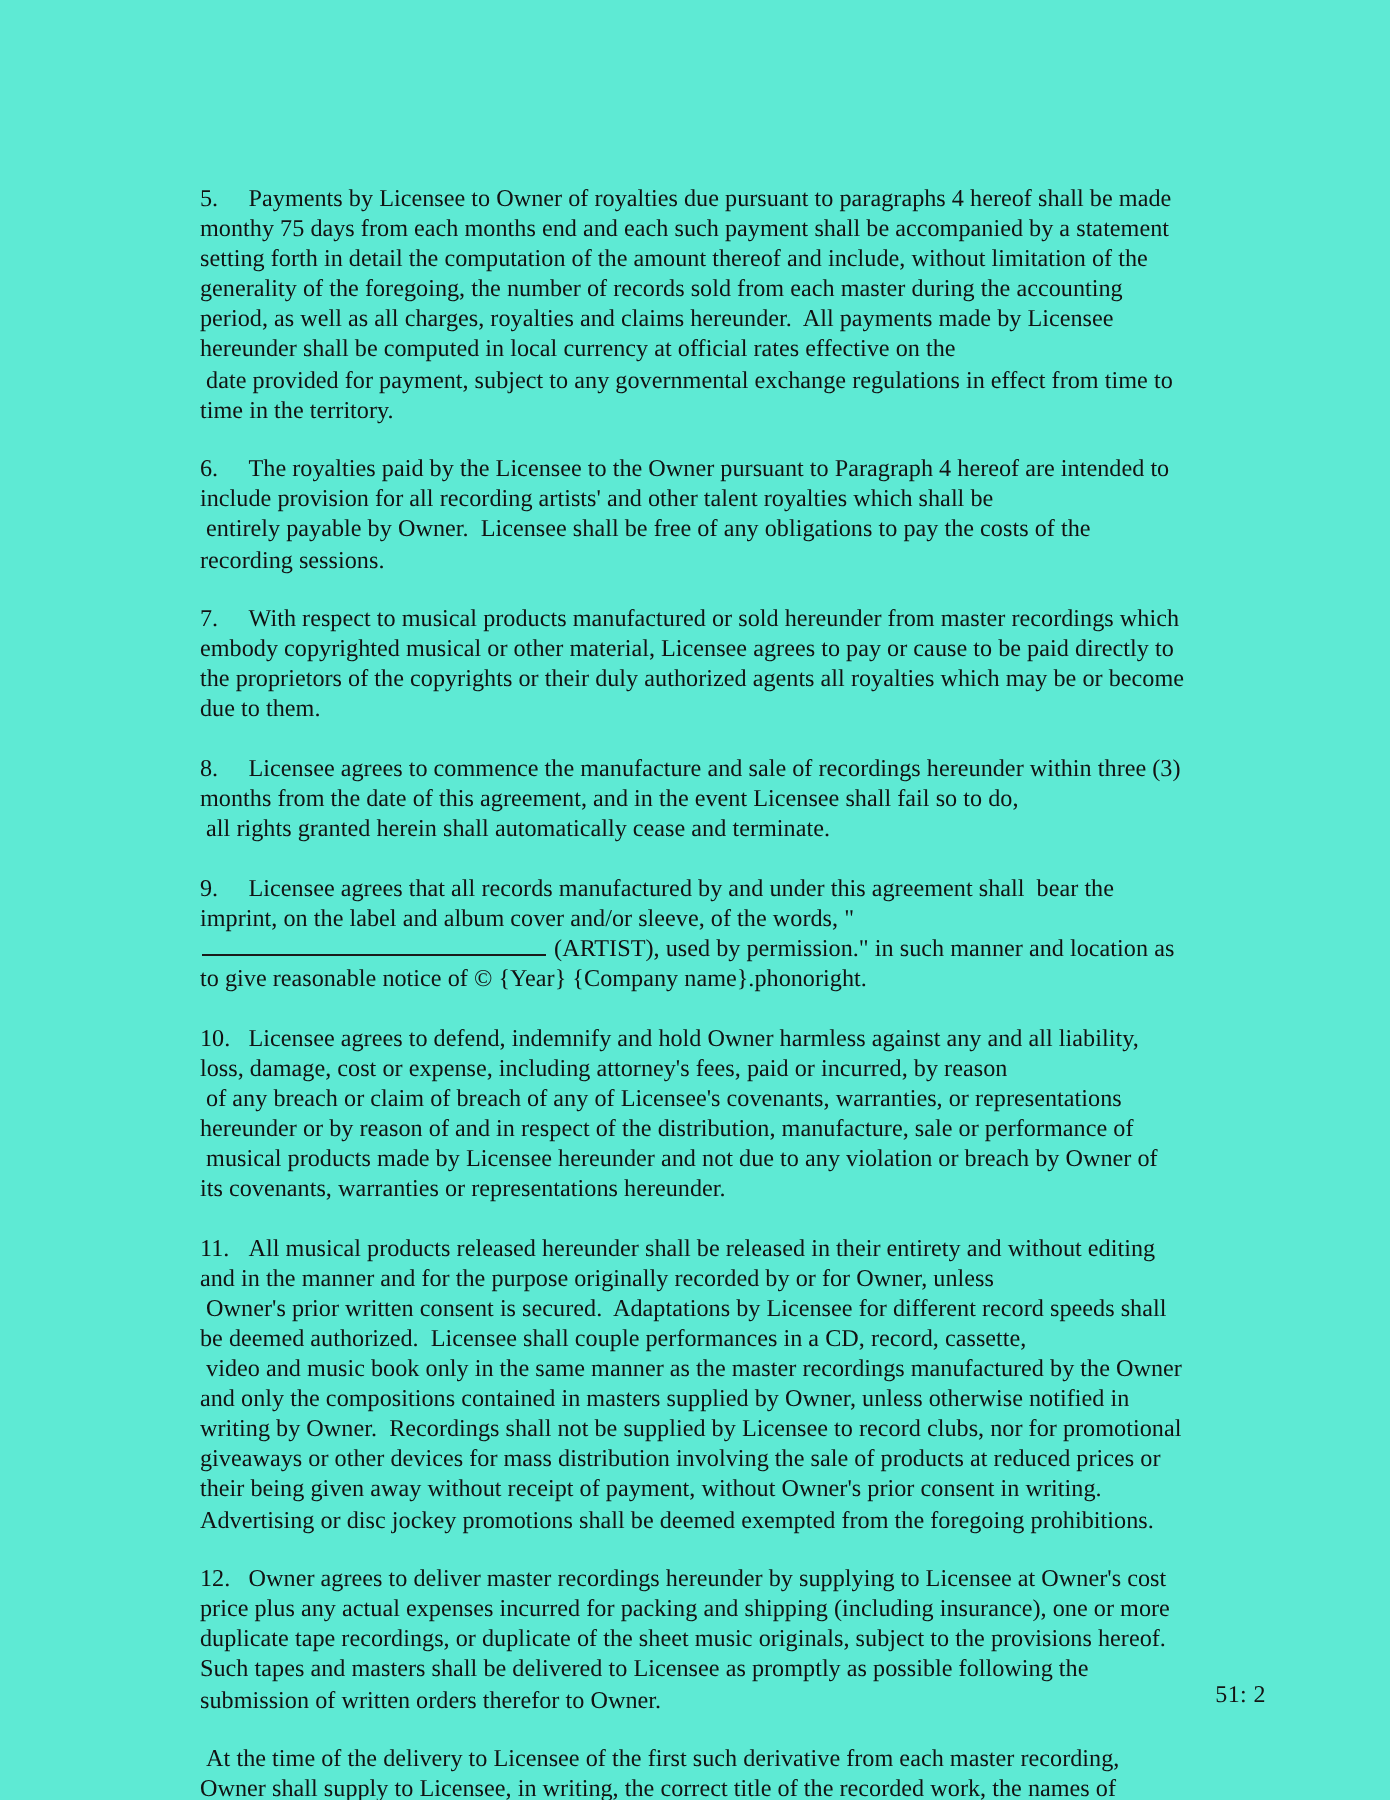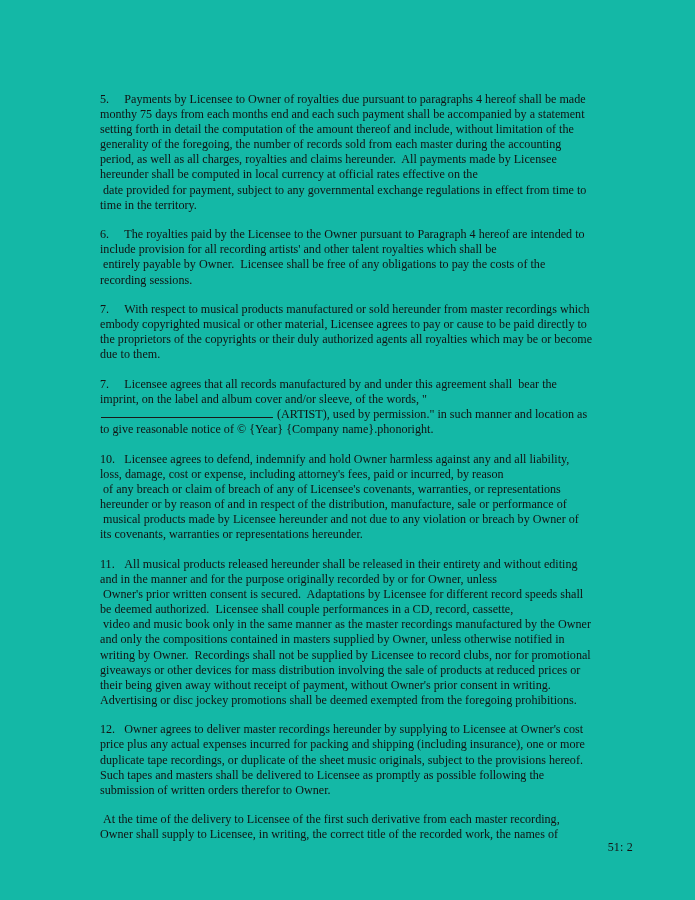--- a/index.html
+++ b/index.html
@@ -9,21 +9,21 @@
     background: #ffffff;
   }
   body {
     font-family: "Liberation Serif", "DejaVu Serif", serif;
     color: #101010;
   }
   .page {
     position: relative;
     width: 695px;
     height: 900px;
-    background: #14b8a6;
+    background: #5eead4;
     overflow: hidden;
     box-sizing: border-box;
   }
   .doc-body {
     position: absolute;
     left: 100px;
     top: 92px;
     width: 492px;
   }
   .para {
@@ -71,22 +71,24 @@
   <div class="doc-body">
 
     <p class="para">5.	Payments by Licensee to Owner of royalties due pursuant to paragraphs 4 hereof shall be made monthy 75 days from each months end and each such payment shall be accompanied by a statement setting forth in detail the computation of the amount thereof and include, without limitation of the generality of the foregoing, the number of records sold from each master during the accounting period, as well as all charges, royalties and claims hereunder.  All payments made by Licensee hereunder shall be computed in local currency at official rates effective on the
  date provided for payment, subject to any governmental exchange regulations in effect from time to time in the territory.</p>
 
     <p class="para">6.	The royalties paid by the Licensee to the Owner pursuant to Paragraph 4 hereof are intended to include provision for all recording artists' and other talent royalties which shall be
  entirely payable by Owner.  Licensee shall be free of any obligations to pay the costs of the recording sessions.</p>
 
     <p class="para">7.	With respect to musical products manufactured or sold hereunder from master recordings which embody copyrighted musical or other material, Licensee agrees to pay or cause to be paid directly to the proprietors of the copyrights or their duly authorized agents all royalties which may be or become due to them.</p>
 
+    <p class="para">8.	Licensee agrees to commence the manufacture and sale of recordings hereunder within three (3) months from the date of this agreement, and in the event Licensee shall fail so to do,
+ all rights granted herein shall automatically cease and terminate.</p>
 
-    <p class="para"><span>7.	Licensee agrees that all records manufactured by and under this agreement shall  bear the imprint, on the label and album cover and/or sleeve, of the words, "</span><span class="blank-rule"></span><span> (ARTIST), used by permission." in such manner and location as to give reasonable notice of © {Year} {Company name}.phonoright.</span></p>
+    <p class="para"><span>9.	Licensee agrees that all records manufactured by and under this agreement shall  bear the imprint, on the label and album cover and/or sleeve, of the words, "</span><span class="blank-rule"></span><span> (ARTIST), used by permission." in such manner and location as to give reasonable notice of © {Year} {Company name}.phonoright.</span></p>
 
     <p class="para">10.	Licensee agrees to defend, indemnify and hold Owner harmless against any and all liability, loss, damage, cost or expense, including attorney's fees, paid or incurred, by reason
  of any breach or claim of breach of any of Licensee's covenants, warranties, or representations hereunder or by reason of and in respect of the distribution, manufacture, sale or performance of
  musical products made by Licensee hereunder and not due to any violation or breach by Owner of its covenants, warranties or representations hereunder.</p>
 
     <p class="para">11.	All musical products released hereunder shall be released in their entirety and without editing and in the manner and for the purpose originally recorded by or for Owner, unless
  Owner's prior written consent is secured.  Adaptations by Licensee for different record speeds shall be deemed authorized.  Licensee shall couple performances in a CD, record, cassette,
  video and music book only in the same manner as the master recordings manufactured by the Owner and only the compositions contained in masters supplied by Owner, unless otherwise notified in writing by Owner.  Recordings shall not be supplied by Licensee to record clubs, nor for promotional giveaways or other devices for mass distribution involving the sale of products at reduced prices or their being given away without receipt of payment, without Owner's prior consent in writing.  Advertising or disc jockey promotions shall be deemed exempted from the foregoing prohibitions.</p>
 
     <p class="para">12.	Owner agrees to deliver master recordings hereunder by supplying to Licensee at Owner's cost price plus any actual expenses incurred for packing and shipping (including insurance), one or more duplicate tape recordings, or duplicate of the sheet music originals, subject to the provisions hereof.  Such tapes and masters shall be delivered to Licensee as promptly as possible following the submission of written orders therefor to Owner.</p>

